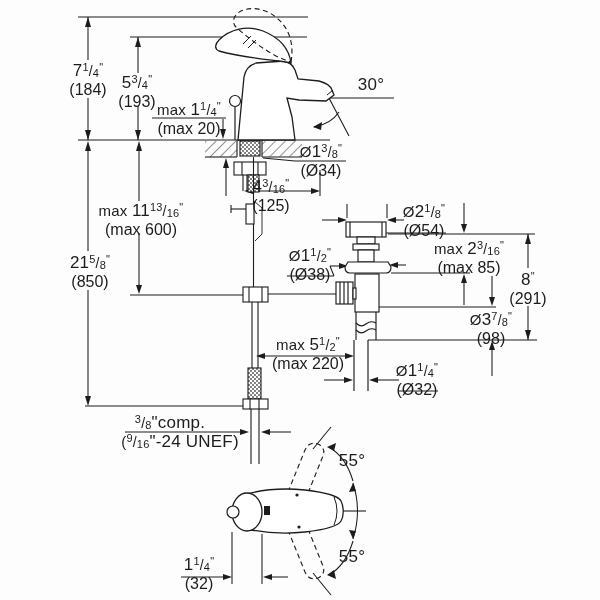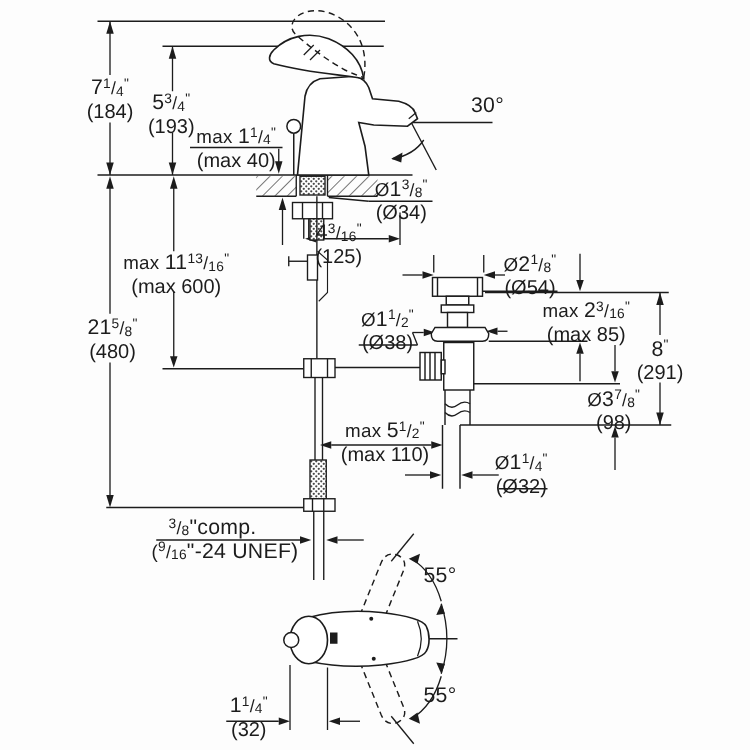--- a/index.html
+++ b/index.html
@@ -247,40 +247,40 @@
 <div class="dim" style="left:88px;top:79px">
       <div class="dmain"><span class="dwhole">7</span><span class="dnum">1</span><span class="dslash">/</span><span class="dden">4</span><span class="dunit">"</span></div>
       <div class="dmetric">(184)</div>
     </div>
 <div class="dim" style="left:137px;top:91px">
       <div class="dmain"><span class="dwhole">5</span><span class="dnum">3</span><span class="dslash">/</span><span class="dden">4</span><span class="dunit">"</span></div>
       <div class="dmetric">(193)</div>
     </div>
 <div class="dim" style="left:189px;top:118px">
       <div class="dmain"><span class="dpre">max </span><span class="dwhole">1</span><span class="dnum">1</span><span class="dslash">/</span><span class="dden">4</span><span class="dunit">"</span></div>
-      <div class="dmetric">(max 40)</div>
-    </div>
-<div class="dim" style="left:390px;top:84px">
+      <div class="dmetric">(max 20)</div>
+    </div>
+<div class="dim" style="left:371px;top:84px">
       <div class="dmain"><span class="dwhole">30°</span></div>
     </div>
 <div class="dim" style="left:321px;top:160px">
       <div class="dmain"><span class="dpre">Ø</span><span class="dwhole">1</span><span class="dnum">3</span><span class="dslash">/</span><span class="dden">8</span><span class="dunit">"</span></div>
       <div class="dmetric">(Ø34)</div>
     </div>
 <div class="dim" style="left:271px;top:195px">
       <div class="dmain"><span class="dwhole">4</span><span class="dnum">3</span><span class="dslash">/</span><span class="dden">16</span><span class="dunit">"</span></div>
       <div class="dmetric">(125)</div>
     </div>
 <div class="dim" style="left:141px;top:219px">
       <div class="dmain"><span class="dpre">max </span><span class="dwhole">11</span><span class="dnum">13</span><span class="dslash">/</span><span class="dden">16</span><span class="dunit">"</span></div>
       <div class="dmetric">(max 600)</div>
     </div>
 <div class="dim" style="left:90px;top:271px">
       <div class="dmain"><span class="dwhole">21</span><span class="dnum">5</span><span class="dslash">/</span><span class="dden">8</span><span class="dunit">"</span></div>
-      <div class="dmetric">(480)</div>
+      <div class="dmetric">(850)</div>
     </div>
 <div class="dim" style="left:424px;top:220px">
       <div class="dmain"><span class="dpre">Ø</span><span class="dwhole">2</span><span class="dnum">1</span><span class="dslash">/</span><span class="dden">8</span><span class="dunit">"</span></div>
       <div class="dmetric">(Ø54)</div>
     </div>
 <div class="dim" style="left:469px;top:257px">
       <div class="dmain"><span class="dpre">max </span><span class="dwhole">2</span><span class="dnum">3</span><span class="dslash">/</span><span class="dden">16</span><span class="dunit">"</span></div>
       <div class="dmetric">(max 85)</div>
     </div>
 <div class="dim" style="left:528px;top:288px">
@@ -290,21 +290,21 @@
 <div class="dim" style="left:310px;top:264px">
       <div class="dmain"><span class="dpre">Ø</span><span class="dwhole">1</span><span class="dnum">1</span><span class="dslash">/</span><span class="dden">2</span><span class="dunit">"</span></div>
       <div class="dmetric">(Ø38)</div>
     </div>
 <div class="dim" style="left:491px;top:328px">
       <div class="dmain"><span class="dpre">Ø</span><span class="dwhole">3</span><span class="dnum">7</span><span class="dslash">/</span><span class="dden">8</span><span class="dunit">"</span></div>
       <div class="dmetric">(98)</div>
     </div>
 <div class="dim" style="left:308px;top:353px">
       <div class="dmain"><span class="dpre">max </span><span class="dwhole">5</span><span class="dnum">1</span><span class="dslash">/</span><span class="dden">2</span><span class="dunit">"</span></div>
-      <div class="dmetric">(max 110)</div>
+      <div class="dmetric">(max 220)</div>
     </div>
 <div class="dim" style="left:417px;top:379px">
       <div class="dmain"><span class="dpre">Ø</span><span class="dwhole">1</span><span class="dnum">1</span><span class="dslash">/</span><span class="dden">4</span><span class="dunit">"</span></div>
       <div class="dmetric">(Ø32)</div>
     </div>
 <div class="dim" style="left:352px;top:460px">
       <div class="dmain"><span class="dwhole">55°</span></div>
     </div>
 <div class="dim" style="left:352px;top:556px">
       <div class="dmain"><span class="dwhole">55°</span></div>

